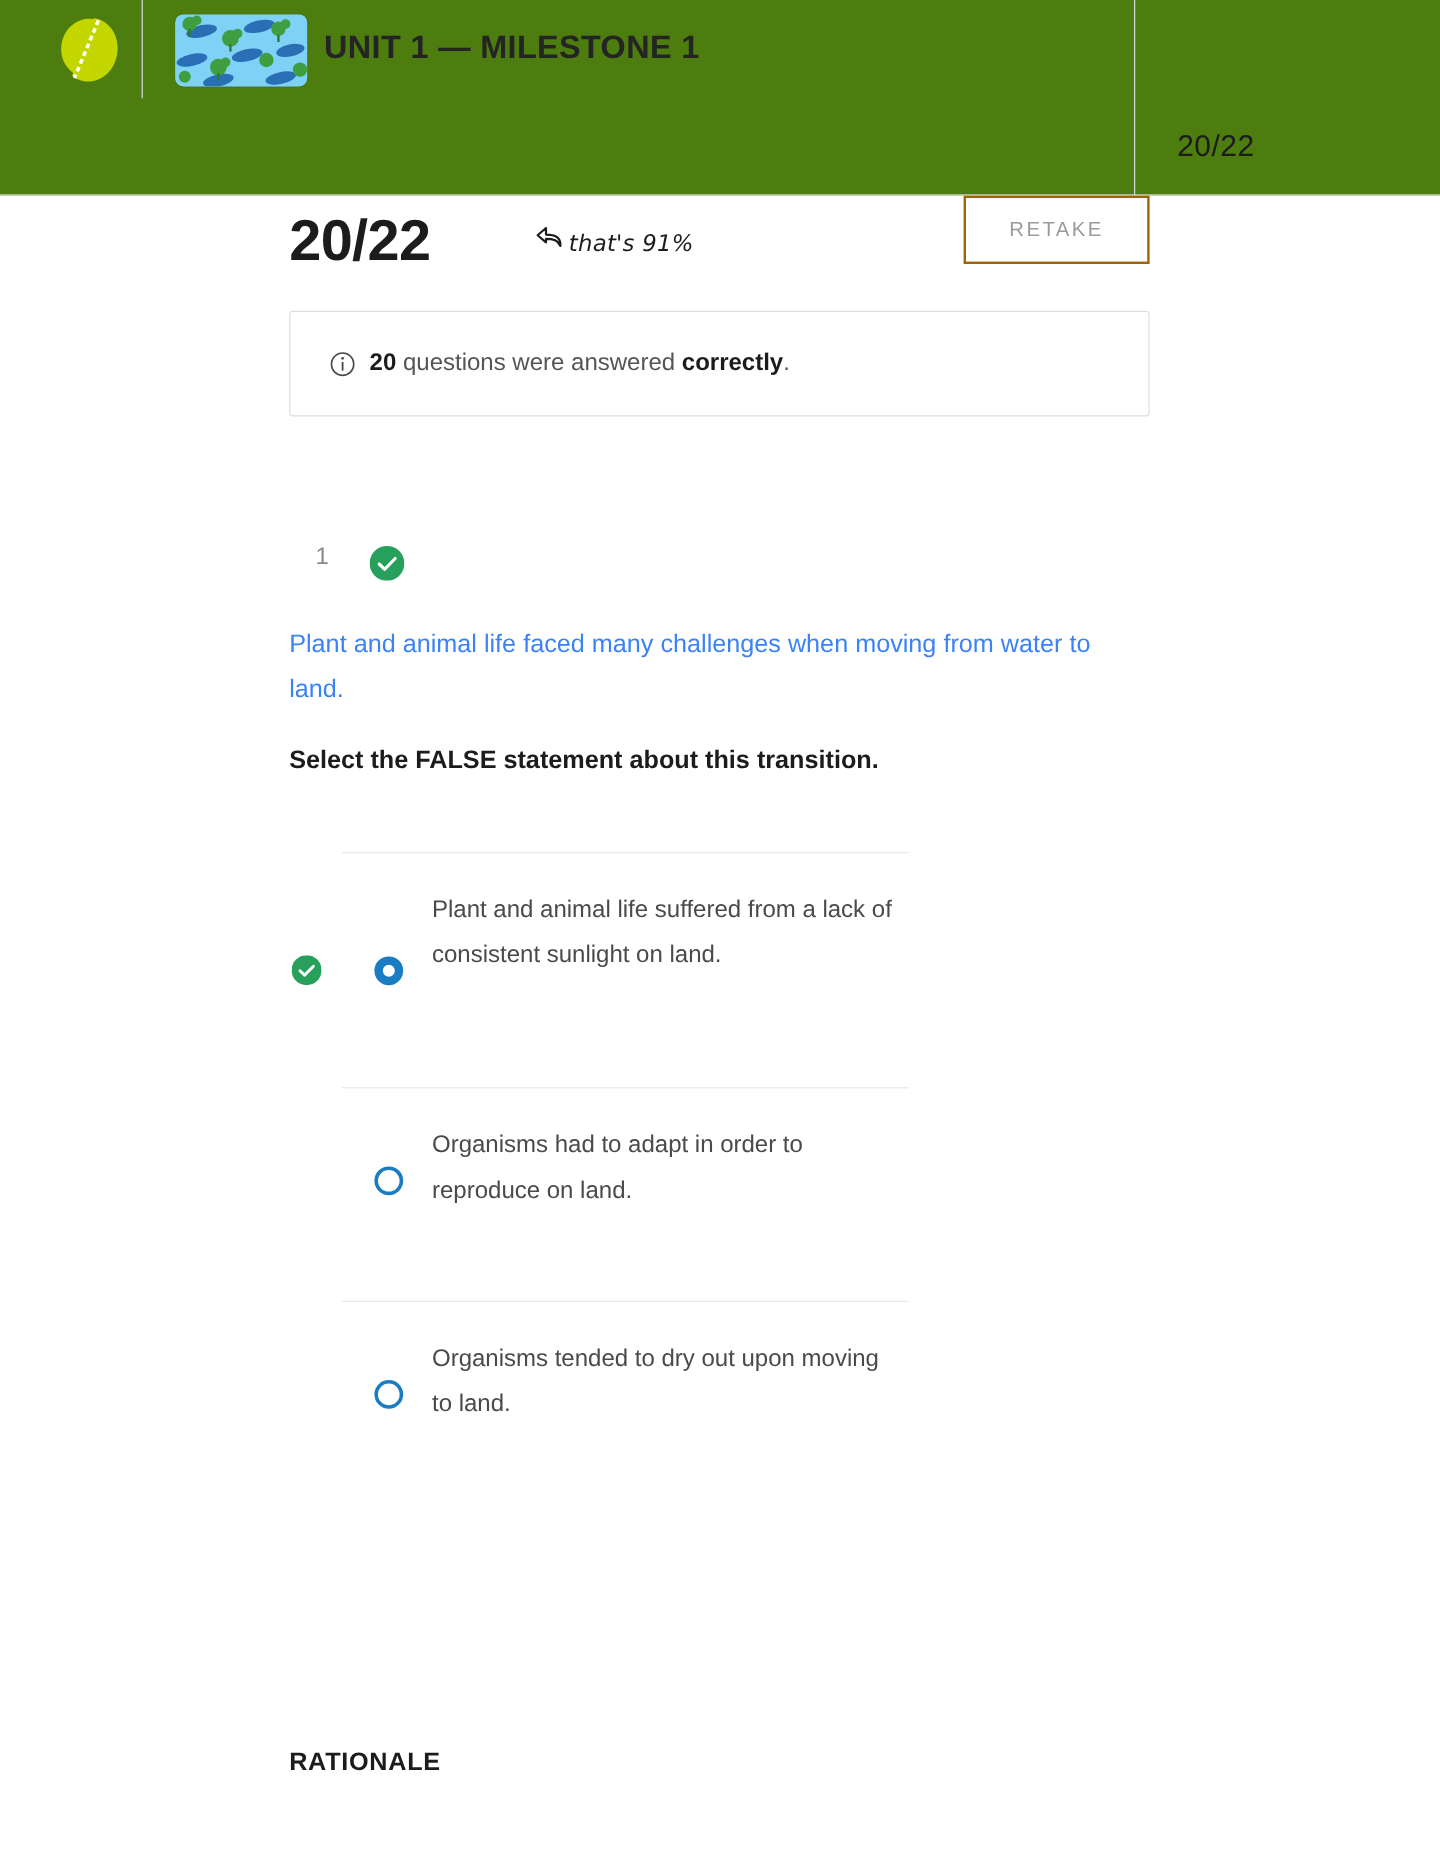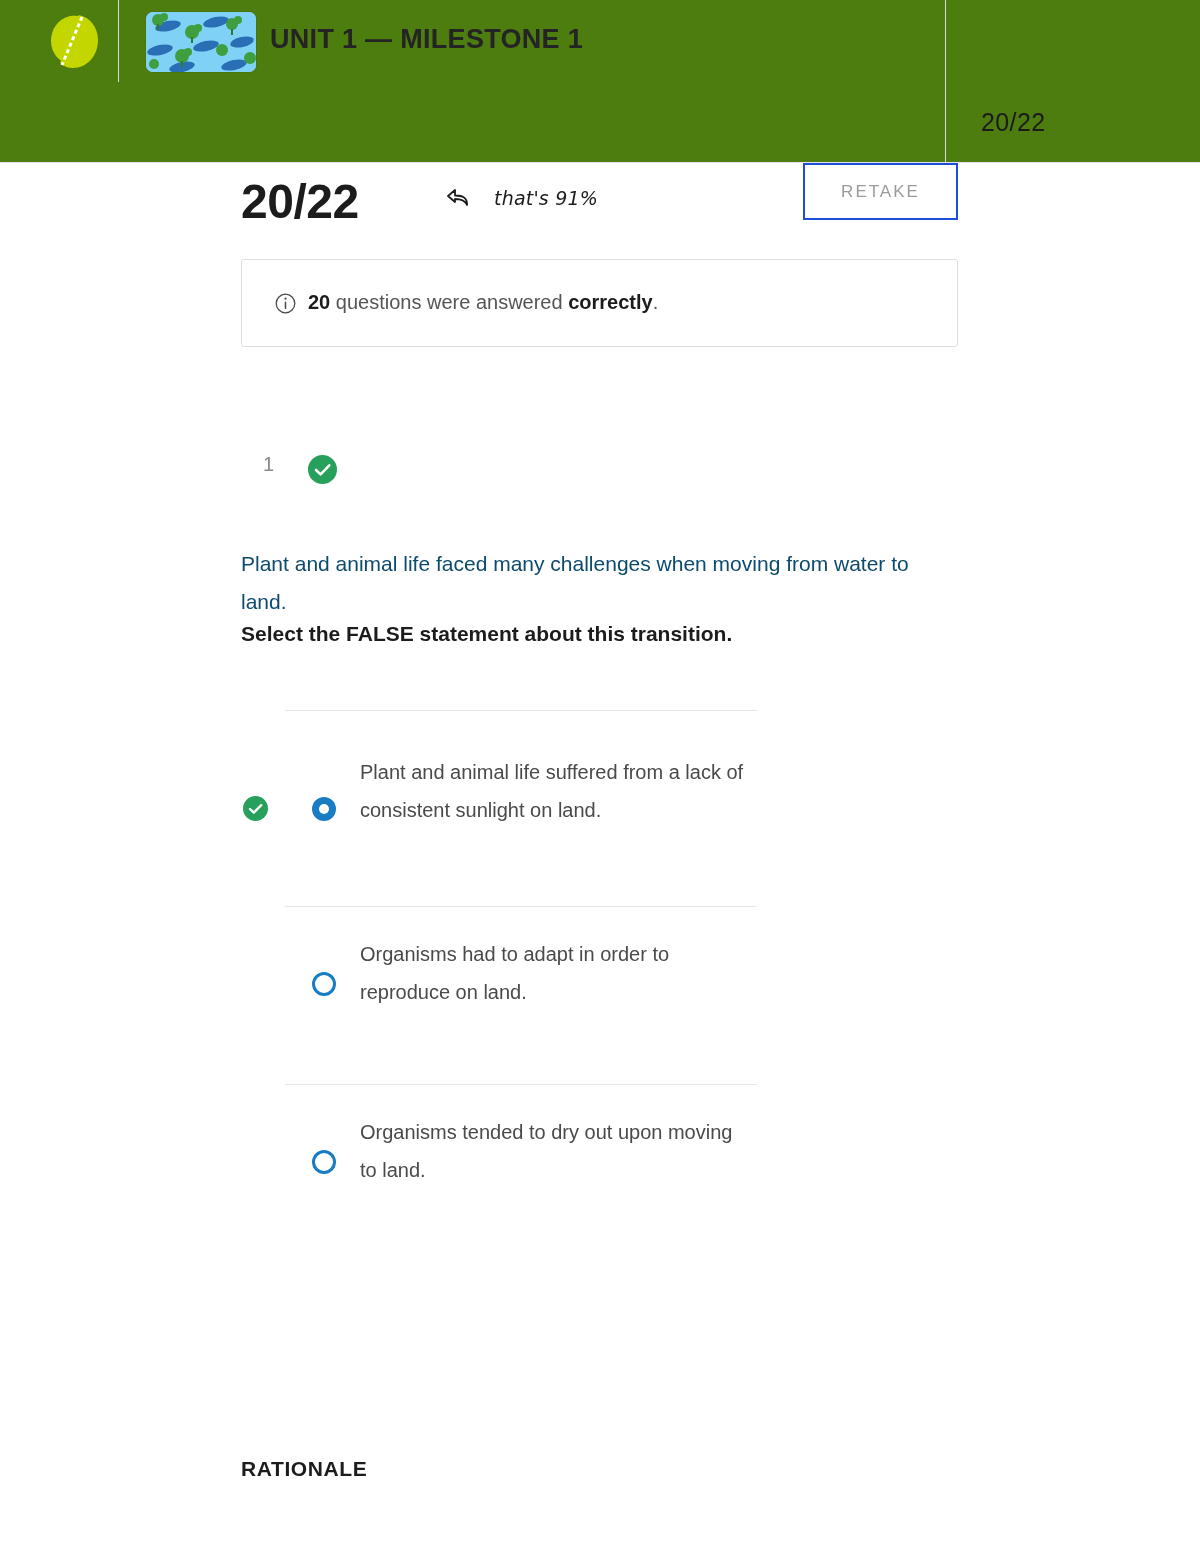--- a/index.html
+++ b/index.html
@@ -89,36 +89,36 @@
     left: 241px; top: 11px;
     font-size: 48px;
     font-weight: bold;
     letter-spacing: -0.5px;
     color: #1c1c1c;
   }
   .pct-note {
     position: absolute;
     left: 444px; top: 24px;
     display: flex;
-    align-items: flex-start;
-    gap: 24px;
+    align-items: flex-end;
+    gap: 4px;
   }
   .pct-text {
     font-family: "DejaVu Sans", sans-serif;
     font-size: 19px;
     color: #1c1c1c;
     font-style: italic;
     letter-spacing: 0.2px;
   }
   .retake-btn {
     position: absolute;
     left: 803px; top: 163px;
     width: 155px; height: 57px;
     box-sizing: border-box;
-    border: 2px solid #1d4ed8;
+    border: 2px solid #a16207;
     background: #ffffff;
     color: #9b9b9b;
     font-size: 17px;
     letter-spacing: 2px;
     line-height: 53px;
     text-align: center;
     cursor: pointer;
   }
 
   
@@ -161,22 +161,21 @@
     position: absolute;
     left: 308px; top: 455px;
     width: 29px; height: 29px;
   }
   .q-text {
     position: absolute;
     left: 241px; top: 518px;
     width: 700px;
     font-size: 21px;
     line-height: 38px;
-    color: #0c4a6e;
-    margin-top: 27px;
+    color: #3b82f6;
   }
   .q-prompt {
     position: absolute;
     left: 241px; top: 622px;
     font-size: 21px;
     font-weight: bold;
     color: #1c1c1c;
   }
 
   
@@ -352,21 +351,21 @@
     <div class="opt-divider"></div>
     <div class="opt-correct-badge" style="top:86px">
       <svg width="25" height="25" viewBox="0 0 25 25">
         <circle cx="12.5" cy="12.5" r="12.5" fill="#27a05c"></circle>
         <path d="M7 13 L10.8 16.6 L18.2 9.2" fill="none" stroke="#ffffff" stroke-width="2.4" stroke-linecap="round" stroke-linejoin="round"></path>
       </svg>
     </div>
     <div class="opt-radio" style="top:87px">
       <div class="filled"></div>
     </div>
-    <div class="opt-text" style="top:43px">Plant and animal life suffered from a lack of consistent sunlight on land.</div>
+    <div class="opt-text" style="top:29px">Plant and animal life suffered from a lack of consistent sunlight on land.</div>
   </div>
 
   <div class="option" style="height:178px">
     <div class="opt-divider"></div>
     <div class="opt-radio" style="top:66px">
       <div class="ring"></div>
     </div>
     <div class="opt-text" style="top:29px">Organisms had to adapt in order to reproduce on land.</div>
   </div>
 

